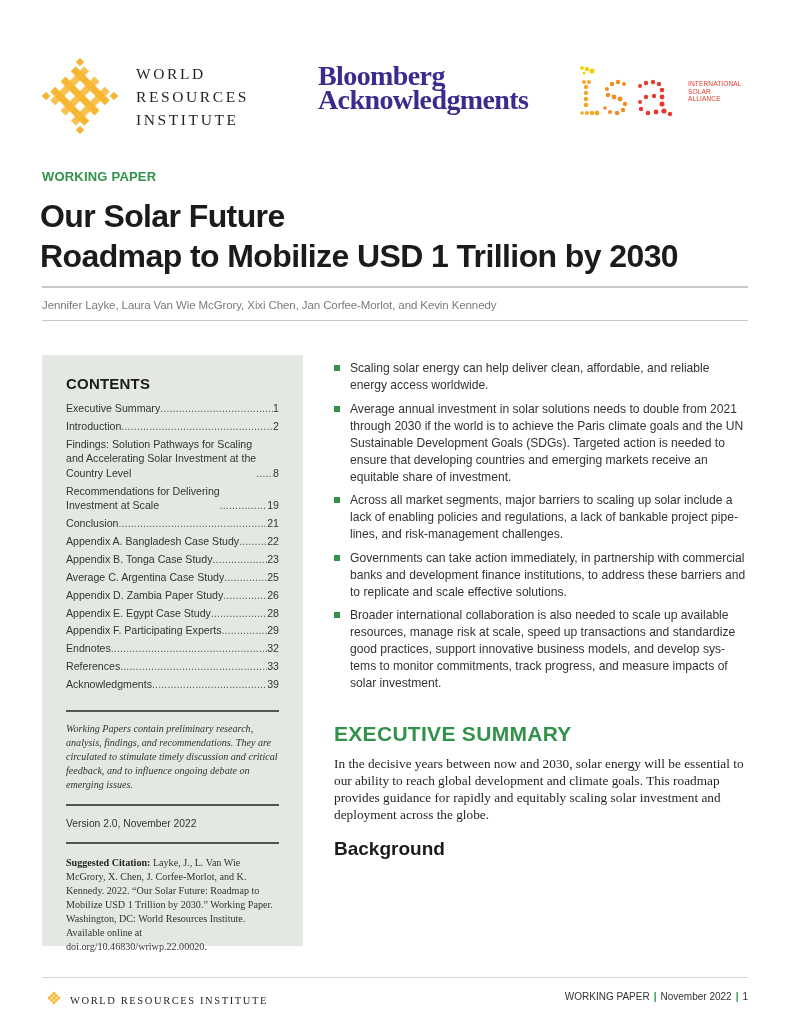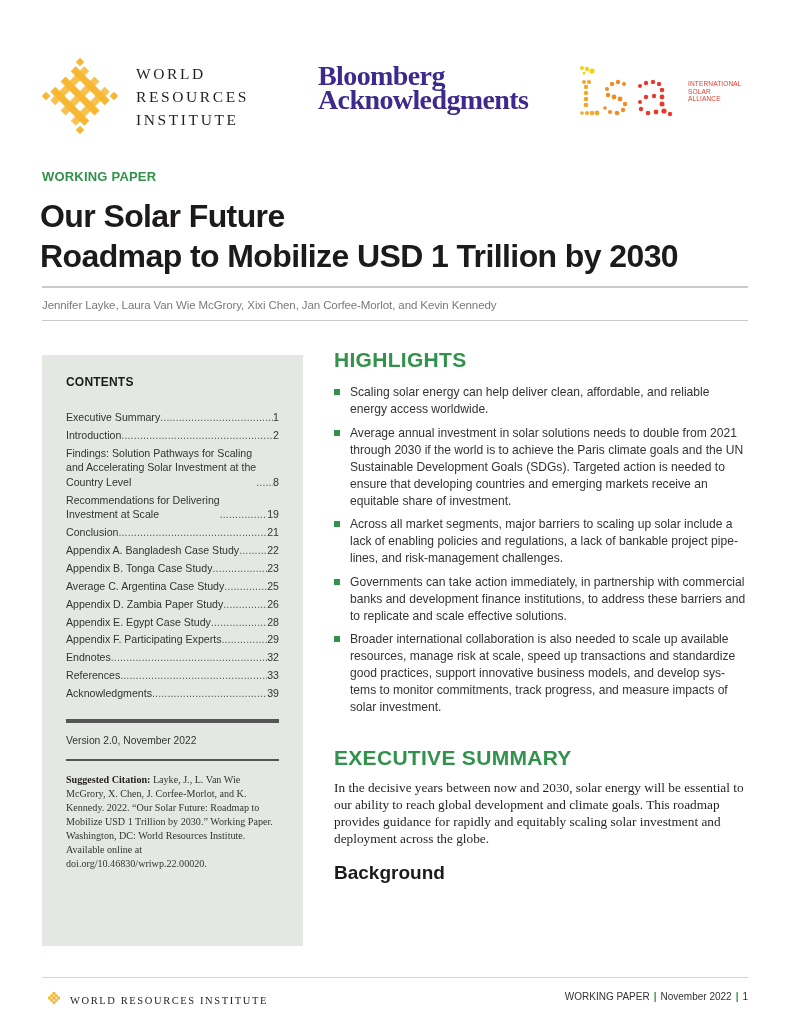--- a/index.html
+++ b/index.html
@@ -17,21 +17,21 @@
 
   
   .kicker { position: absolute; left: 42px; top: 169px; font-size: 13px; font-weight: bold; color: #32924c; letter-spacing: 0.2px; }
   .title { position: absolute; left: 40px; top: 196px; font-size: 32px; font-weight: bold; line-height: 40px; color: #1c1a1b; letter-spacing: -0.6px; }
   .rule-top { position: absolute; left: 42px; top: 286px; width: 706px; height: 2px; background: #c9c9c9; }
   .authors { position: absolute; left: 42px; top: 299px; font-size: 11.5px; color: #7a7a7a; letter-spacing: -0.1px; }
   .rule-bottom { position: absolute; left: 42px; top: 320px; width: 706px; height: 1px; background: #c9c9c9; }
 
   
   .sidebar { position: absolute; left: 42px; top: 355px; width: 261px; height: 591px; background: #e4e8e3; padding: 20px 24px 0 24px; }
-  .toc-heading { font-size: 12px; color: #1c1a1b; margin-top: 0; margin-bottom: 21px; letter-spacing: 0.2px; }
+  .toc-heading { font-size: 15px; color: #1c1a1b; margin-top: 0; margin-bottom: 9px; letter-spacing: 0.2px; }
   .toc-item { display: flex; font-size: 10.6px; color: #333; line-height: 14.5px; margin-bottom: 3.4px; }
   .toc-item .label { white-space: pre-line; }
   .toc-item .dots { flex: 1; overflow: hidden; white-space: nowrap; align-self: flex-end; color: #555; }
   .toc-item .dots::before { content: ". . . . . . . . . . . . . . . . . . . . . . . . . . . . . . . . . . . . . . . . . . . . . . . . . . . . . . . . . . . . . ."; letter-spacing: -1.4px; }
   .toc-item .page { align-self: flex-end; }
   .side-rule { width: 213px; height: 2px; background: #555; margin: 0; }
   .side-note { font-family: "Liberation Serif", serif; font-style: italic; font-size: 10.1px; line-height: 14px; color: #333; padding: 10px 0 12px 0; }
   .version { font-family: Liberation Sans, sans-serif; font-size: 10.3px; color: #333; padding: 12px 0 13px 0; }
   .citation { font-family: "Liberation Serif", serif; font-size: 10.1px; line-height: 14px; color: #333; padding: 12px 0 0 0; }
   .citation b { font-weight: bold; color: #231f20; }
@@ -227,28 +227,28 @@
         <span class="dots"></span>
         <span class="page">33</span>
       </div>
     <div class="toc-item">
         <span class="label">Acknowledgments</span>
         <span class="dots"></span>
         <span class="page">39</span>
       </div>
   </div>
   <div class="side-rule" style="margin-top:18px;"></div>
+  <p class="side-note">Working Papers contain preliminary research, analysis, findings, and recommendations. They are circulated to stimulate timely discussion and critical feedback, and to influence ongoing debate on emerging issues.</p>
   <div class="side-rule"></div>
   <p class="version">Version 2.0, November 2022</p>
   <div class="side-rule"></div>
   <p class="citation"><b>Suggested Citation:</b><span> Layke, J., L. Van Wie McGrory, X. Chen, J. Corfee-Morlot, and K. Kennedy. 2022. “Our Solar Future: Roadmap to Mobilize USD 1 Trillion by 2030.” Working Paper. Washington, DC: World Resources Institute. Available online at doi.org/10.46830/wriwp.22.00020.</span></p>
 </aside>
 
 <main class="main">
-  <h2 class="h-green">HIGHLIGHTS</h2>
   <ul class="bullets">
     <li>Scaling solar energy can help deliver clean, affordable, and reliable energy access worldwide.</li>
     <li>Average annual investment in solar solutions needs to double from 2021 through 2030 if the world is to achieve the Paris climate goals and the UN Sustainable Development Goals (SDGs). Targeted action is needed to ensure that developing countries and emerging markets receive an equitable share of investment.</li>
     <li>Across all market segments, major barriers to scaling up solar include a lack of enabling policies and regulations, a lack of bankable project pipe-lines, and risk-management challenges.</li>
     <li>Governments can take action immediately, in partnership with commercial banks and development finance institutions, to address these barriers and to replicate and scale effective solutions.</li>
     <li>Broader international collaboration is also needed to scale up available resources, manage risk at scale, speed up transactions and standardize good practices, support innovative business models, and develop sys-tems to monitor commitments, track progress, and measure impacts of solar investment.</li>
   </ul>
   <h2 class="h-green exec">EXECUTIVE SUMMARY</h2>
   <p class="body-serif">In the decisive years between now and 2030, solar energy will be essential to our ability to reach global development and climate goals. This roadmap provides guidance for rapidly and equitably scaling solar investment and deployment across the globe.</p>
   <h3 class="h-sub">Background</h3>

